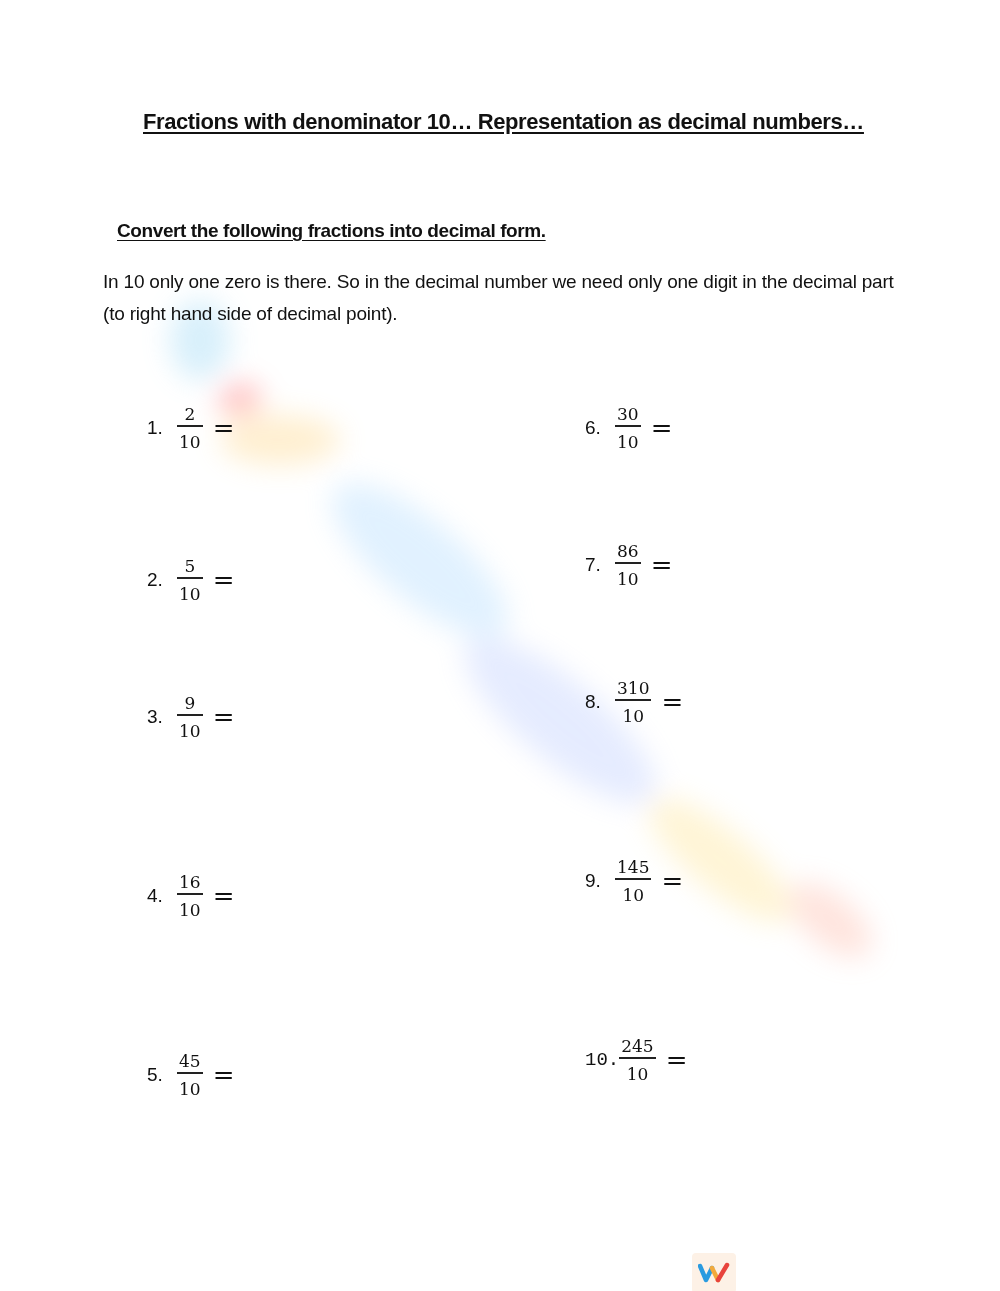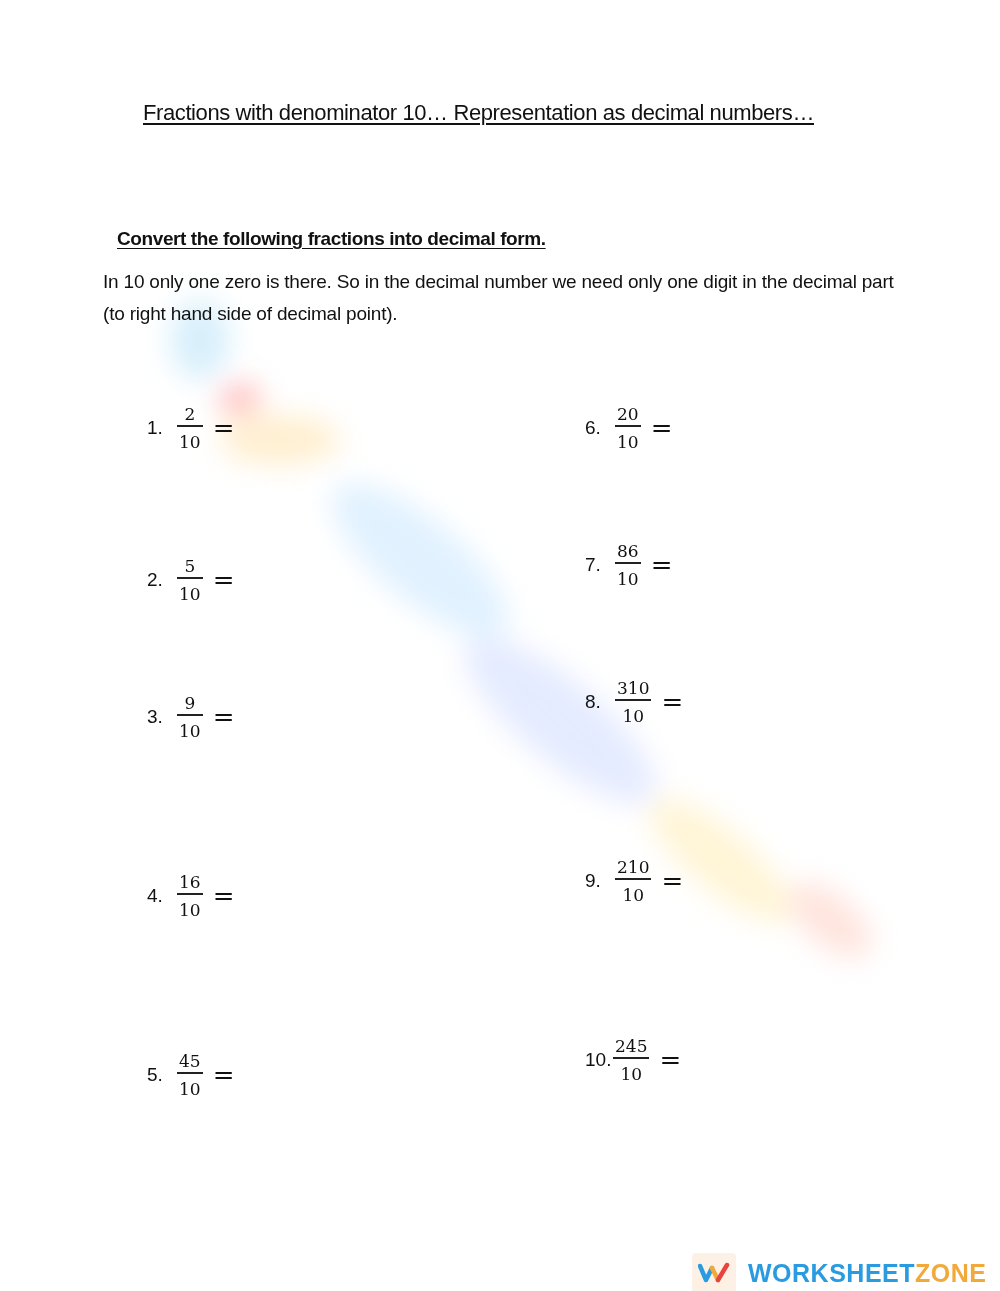--- a/index.html
+++ b/index.html
@@ -1,22 +1,22 @@
 <!DOCTYPE html>
 <html><head>
 <meta charset="utf-8">
 <style>
   html, body { margin: 0; padding: 0; background: #ffffff; }
   body { width: 1000px; height: 1291px; position: relative; overflow: hidden;
          font-family: "Liberation Sans", "DejaVu Sans", sans-serif; color: #111; }
   .watermark { position: absolute; left: 0; top: 0; width: 1000px; height: 1291px; pointer-events: none; }
-  .title { position: absolute; left: 143px; top: 100px; font-size: 22px; font-weight: normal;
+  .title { position: absolute; left: 143px; top: 109px; font-size: 22px; font-weight: bold;
            text-decoration: underline; text-underline-offset: 3px; letter-spacing: -0.4px; white-space: nowrap; }
   .subtitle { position: absolute; left: 117px; top: 220px; font-size: 19px; font-weight: bold;
-              text-decoration: underline; text-underline-offset: 3px; letter-spacing: -0.4px; white-space: nowrap; margin-top: 8px; }
+              text-decoration: underline; text-underline-offset: 3px; letter-spacing: -0.4px; white-space: nowrap; }
   .intro { position: absolute; left: 103px; top: 266px; width: 800px; font-size: 19px; line-height: 32px; letter-spacing: -0.2px; }
   .problem { position: absolute; display: flex; align-items: center; font-size: 19px; }
   .num { min-width: 30px; }
   .frac { display: inline-flex; flex-direction: column; align-items: center;
           font-family: "DejaVu Serif", "Liberation Serif", serif; font-size: 17px; margin: 0 6px 0 0; }
   .frac .n { padding: 0 2px 2px; line-height: 18px; }
   .frac .bar { height: 2px; background: #222; align-self: stretch; }
   .frac .d { padding: 6px 2px 0; line-height: 18px; }
   .eq { font-family: "DejaVu Serif", serif; font-size: 26px; margin-left: 4px; line-height: 1; }
   .logo { position: absolute; left: 692px; top: 1253px; display: flex; align-items: center; }
@@ -90,21 +90,21 @@
     <span class="n">45</span>
     <span class="bar"></span>
     <span class="d">10</span>
   </span>
   <span class="eq">=</span>
 </div>
 
 <div class="problem" style="left:585px; top:405px;">
   <span class="num">6.</span>
   <span class="frac">
-    <span class="n">20</span>
+    <span class="n">30</span>
     <span class="bar"></span>
     <span class="d">10</span>
   </span>
   <span class="eq">=</span>
 </div>
 <div class="problem" style="left:585px; top:542px;">
   <span class="num">7.</span>
   <span class="frac">
     <span class="n">86</span>
     <span class="bar"></span>
@@ -117,38 +117,37 @@
   <span class="frac">
     <span class="n">310</span>
     <span class="bar"></span>
     <span class="d">10</span>
   </span>
   <span class="eq">=</span>
 </div>
 <div class="problem" style="left:585px; top:858px;">
   <span class="num">9.</span>
   <span class="frac">
-    <span class="n">210</span>
+    <span class="n">145</span>
     <span class="bar"></span>
     <span class="d">10</span>
   </span>
   <span class="eq">=</span>
 </div>
 <div class="problem" style="left:585px; top:1037px;">
-  <span class="num" style="min-width:28px;">10.</span>
+  <span class="num" style="min-width:28px;font-family:Liberation Mono, monospace;">10.</span>
   <span class="frac">
     <span class="n">245</span>
     <span class="bar"></span>
     <span class="d">10</span>
   </span>
   <span class="eq">=</span>
 </div>
 
 <div class="logo">
   <span class="logo-mark">
     <svg width="32" height="22" viewBox="0 0 32 22">
       <polyline points="2,4 8,18 14,6" fill="none" stroke="#2a9be0" stroke-width="4.5" stroke-linecap="round" stroke-linejoin="round"></polyline>
       <polyline points="14,6 20,18" fill="none" stroke="#f2a93b" stroke-width="4.5" stroke-linecap="round"></polyline>
       <polyline points="20,18 29,3" fill="none" stroke="#e8433c" stroke-width="4.5" stroke-linecap="round"></polyline>
     </svg>
   </span>
-  <span class="logo-text"><span style="color:#2a9be0;">WORKSHEET</span><span style="color:#f2a93b;">ZONE</span></span>
 </div>
 
 </body></html>

